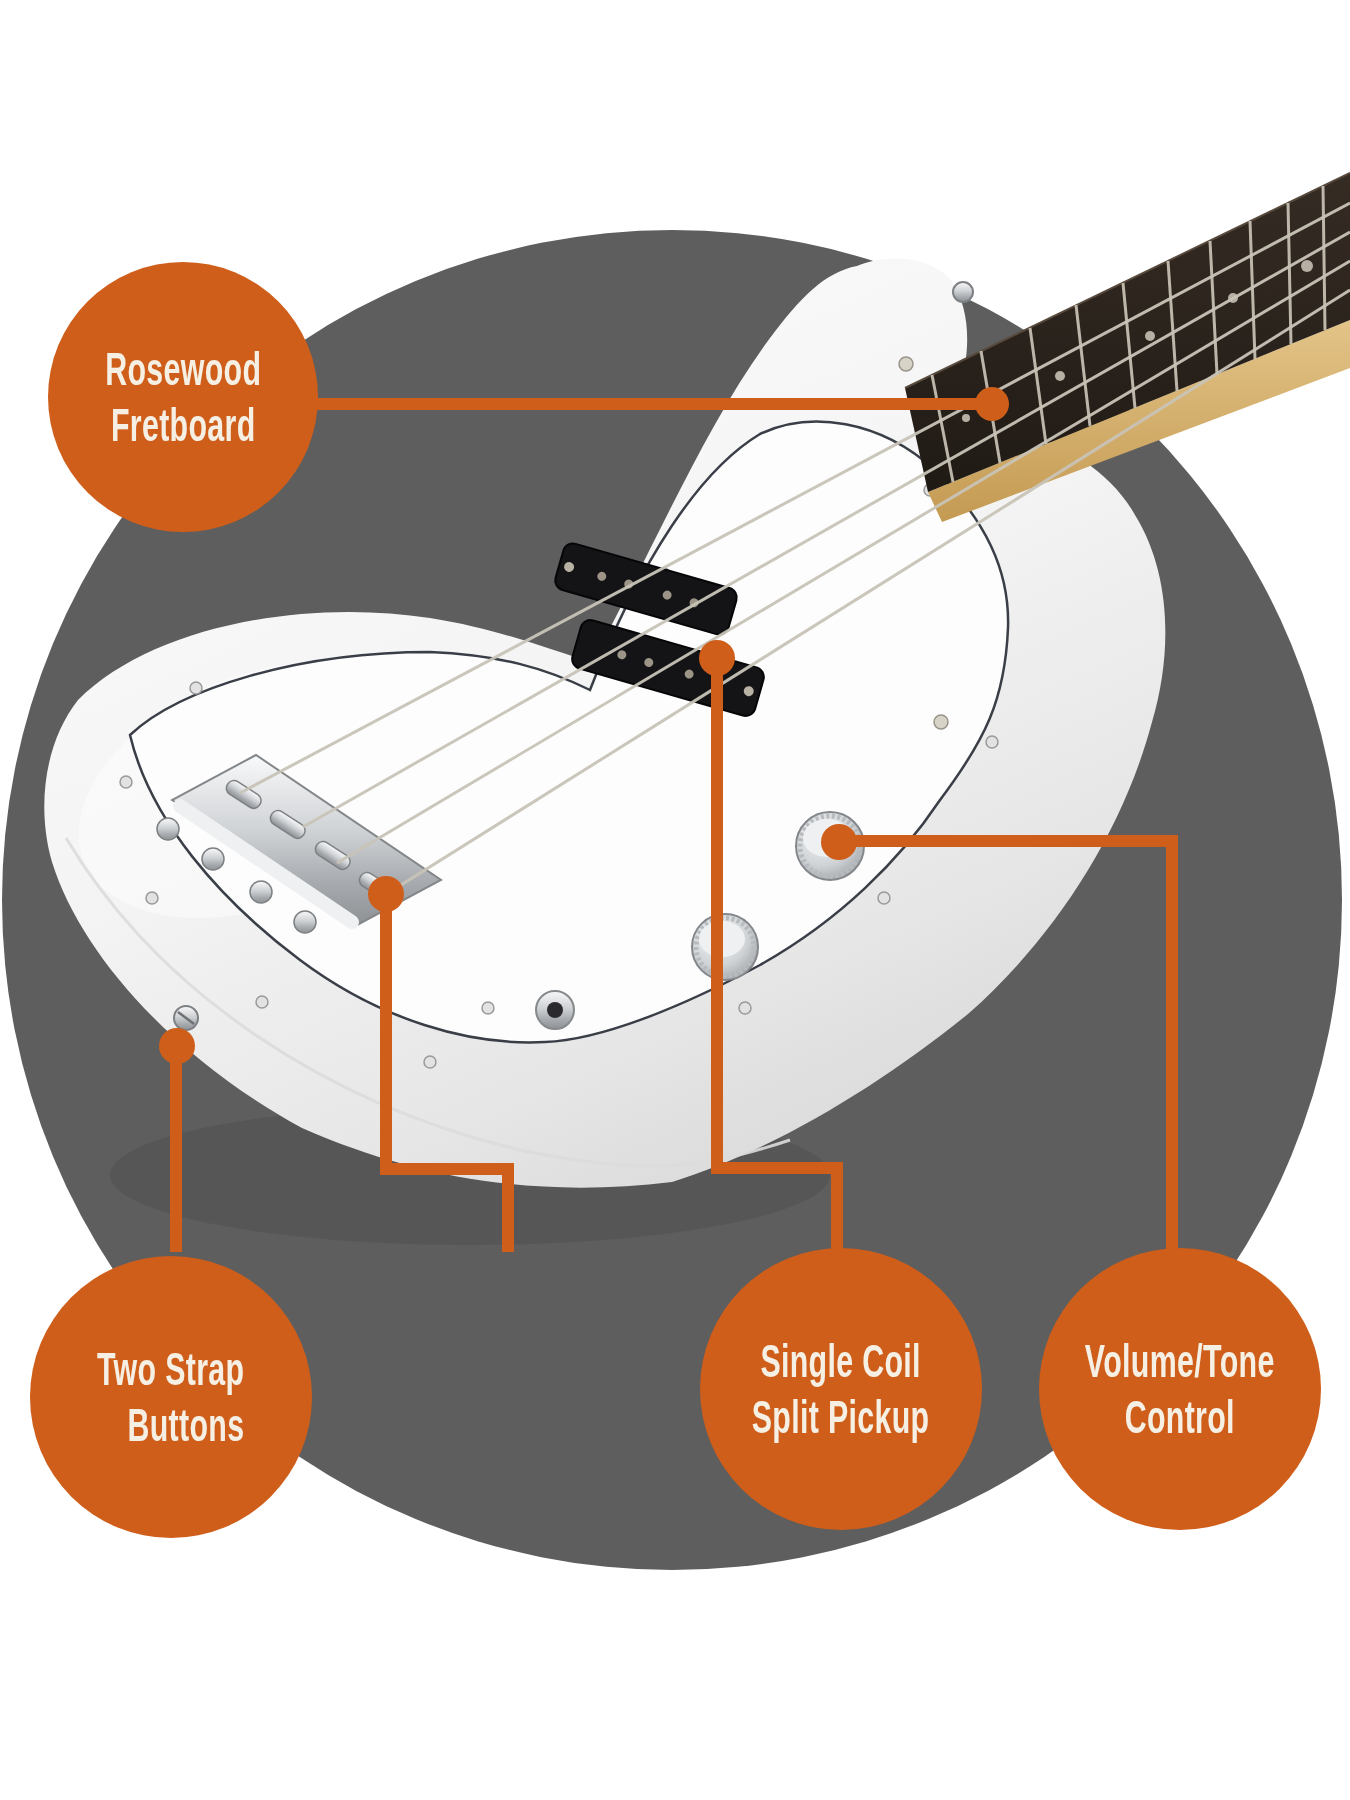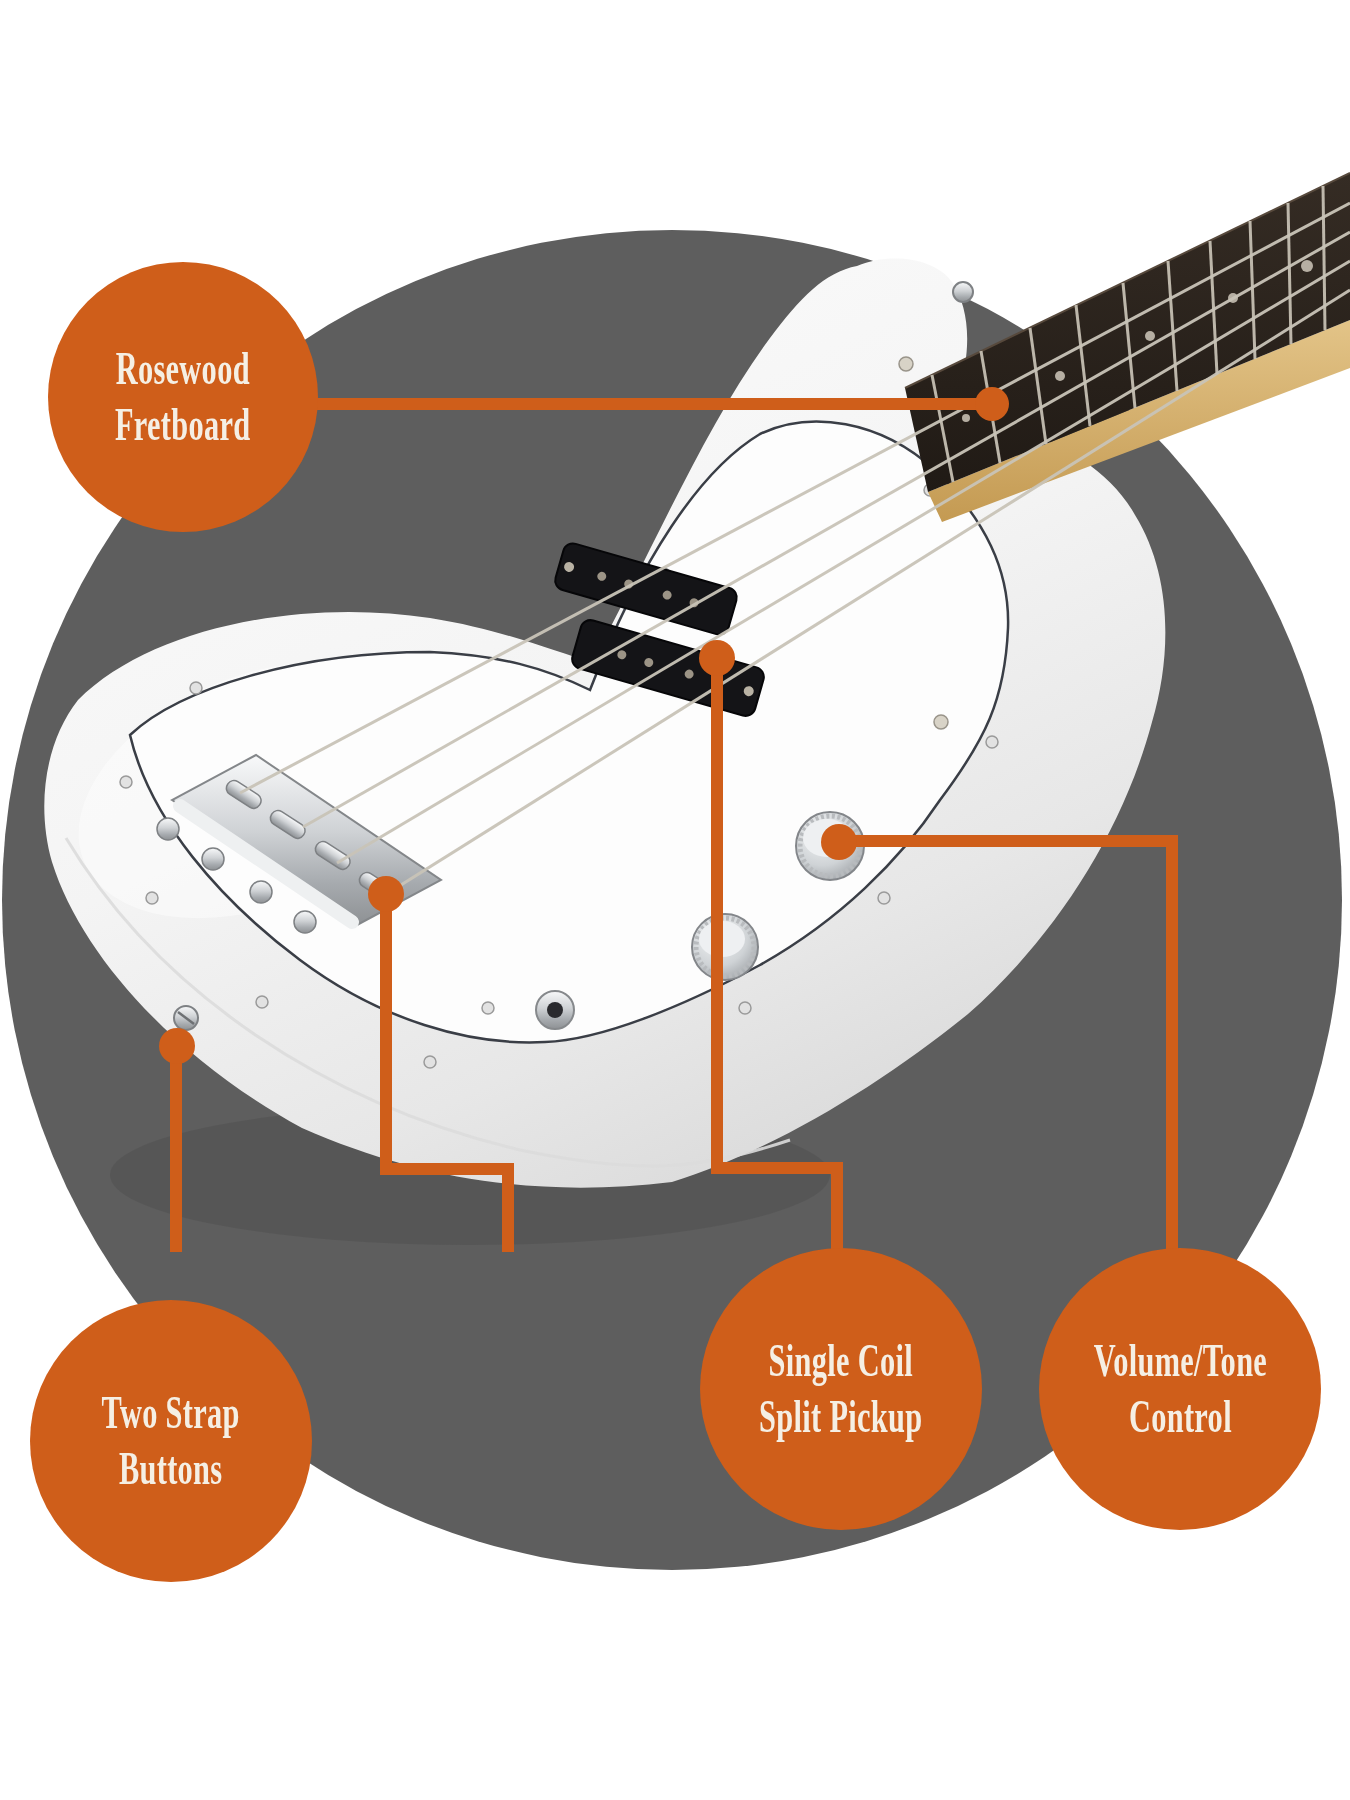--- a/index.html
+++ b/index.html
@@ -1,36 +1,36 @@
 <!DOCTYPE html>
 <html style="--page-bg: #ffffff; --accent-orange: #cf5e1a; --backdrop-gray: #5e5e5e; --label-text: #f5efe4;"><head>
 <meta charset="utf-8">
 <style>
   html,body{margin:0;padding:0;background:#ffffff;}
   .stage{
     position:relative;width:1350px;height:1800px;overflow:hidden;
     background:var(--page-bg,#ffffff);
-    font-family:Liberation Serif, serif;
+    font-family:Liberation Sans, sans-serif;
   }
   .stage svg{position:absolute;left:0;top:0;}
   .callout{
     position:absolute;border-radius:50%;
     background:var(--accent-orange,#cf5e1a);
     display:flex;align-items:center;justify-content:center;text-align:center;
     z-index:5;
   }
   .callout .txt{
     transform:scaleX(.66);
     color:var(--label-text,#f5efe4);
     font-weight:700;font-size:46px;line-height:56px;
     white-space:nowrap;letter-spacing:.5px;
   }
   .callout .txt span{display:block;}
   .c-top{left:48px;top:262px;width:270px;height:270px;}
-  .c-b1{left:30px;top:1300px;width:282px;height:282px;}
+  .c-b1{left:30px;top:1256px;width:282px;height:282px;text-align:right;}
   .c-b2{left:370px;top:1248px;width:282px;height:282px;}
   .c-b3{left:700px;top:1248px;width:282px;height:282px;}
   .c-b4{left:1039px;top:1248px;width:282px;height:282px;}
 </style>
 </head>
 <body>
 
 <div class="stage">
 
 <svg width="1350" height="1800" viewBox="0 0 1350 1800">

